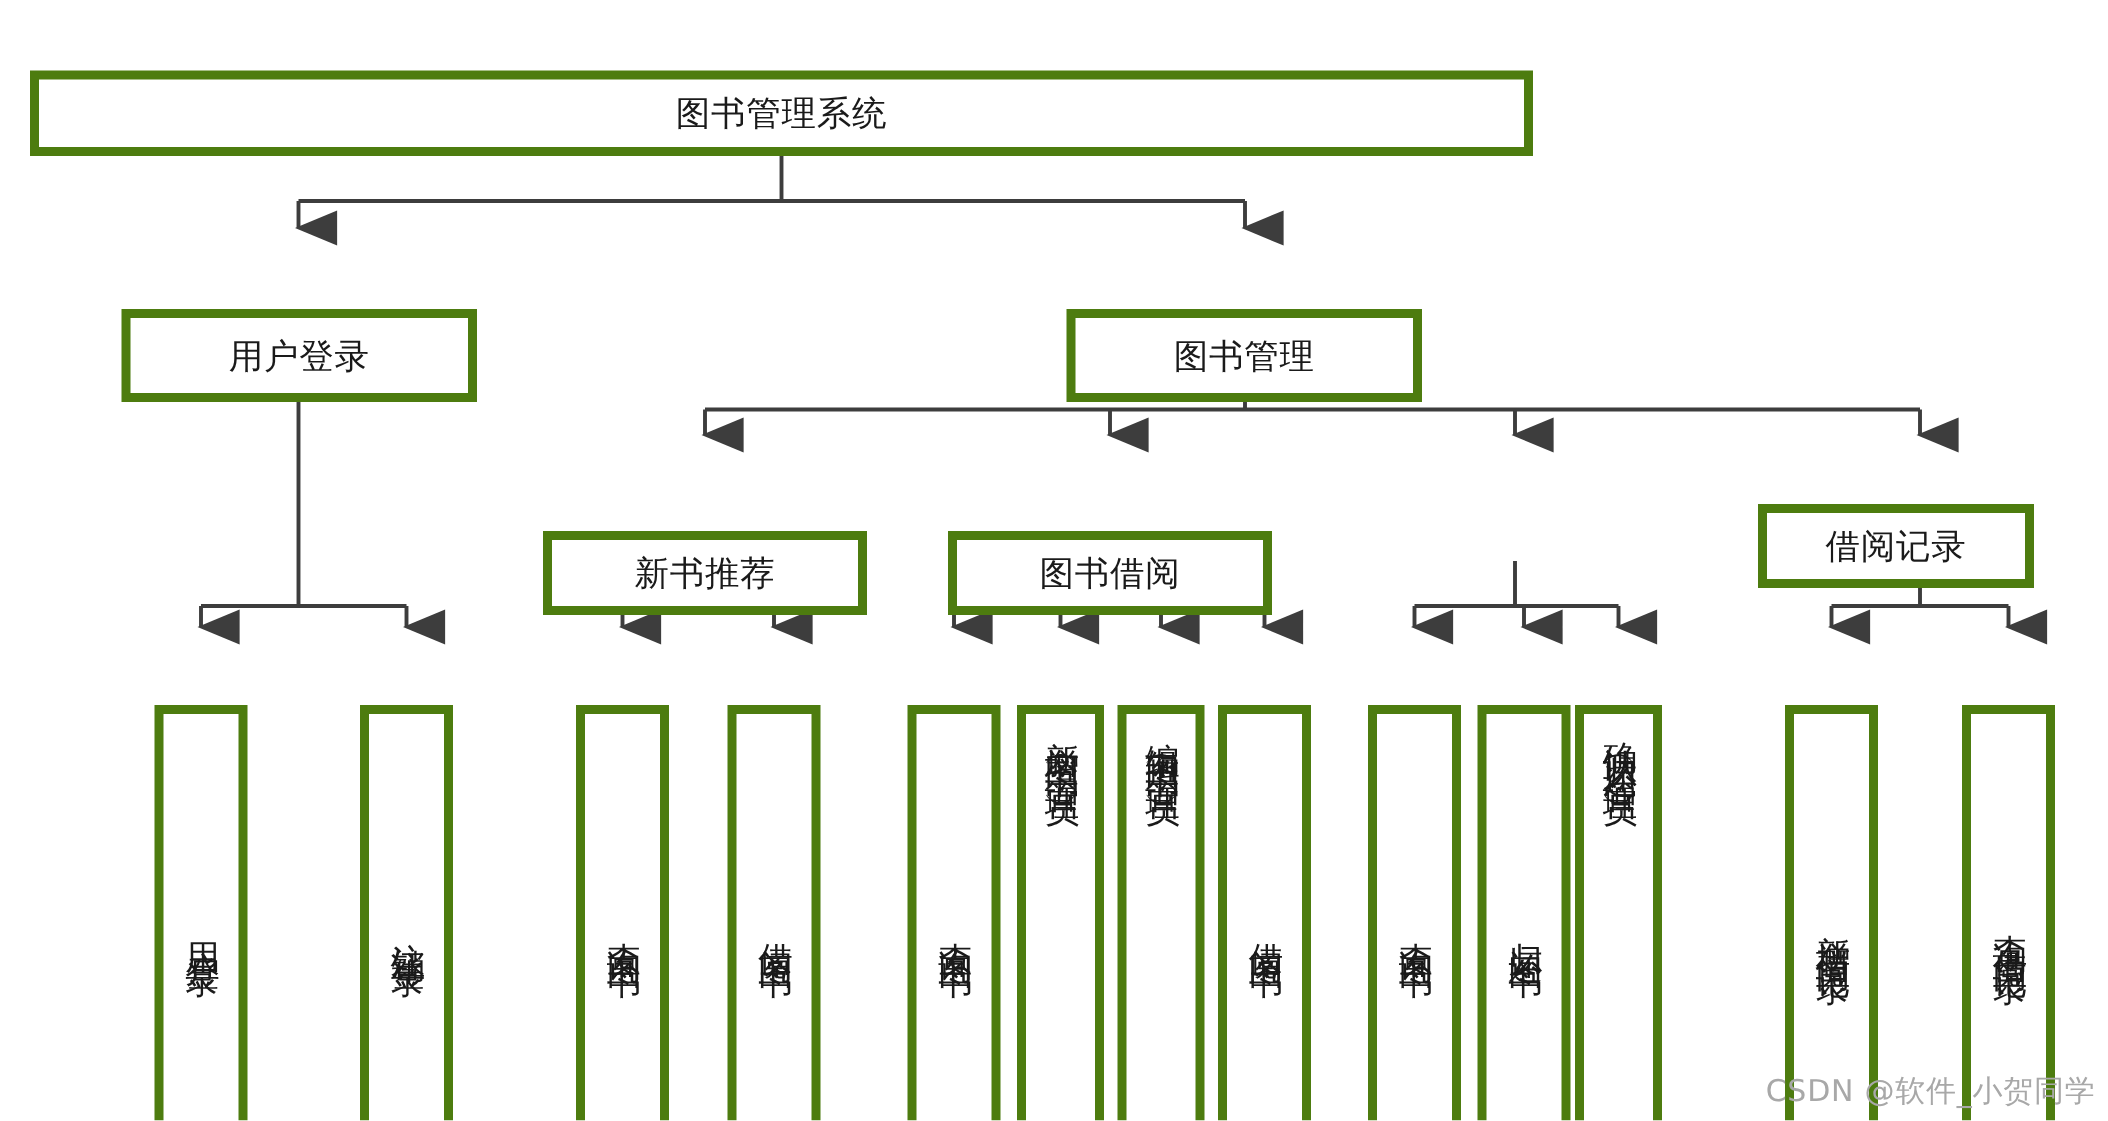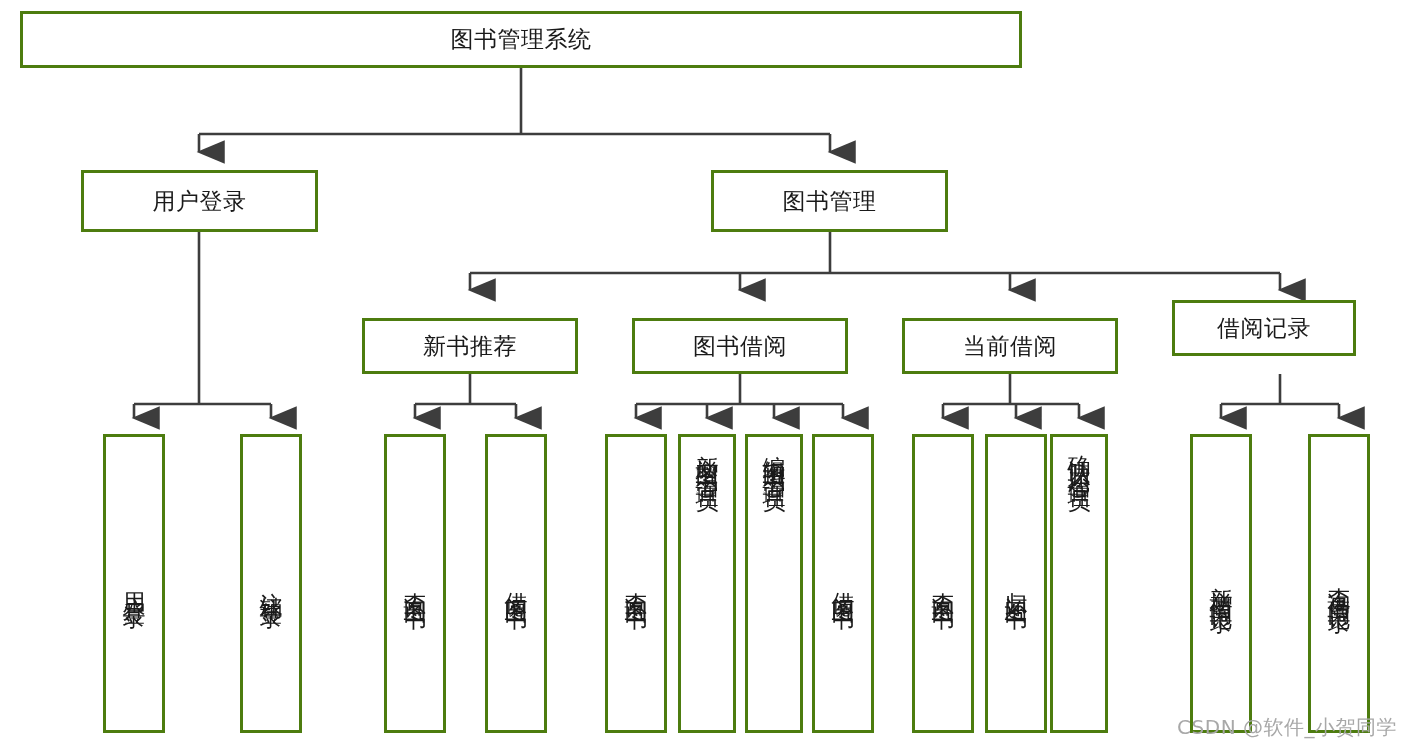--- a/index.html
+++ b/index.html
@@ -21,26 +21,27 @@
     position: absolute;
     left: 0;
     top: 0;
     width: 1405px;
     height: 747px;
     pointer-events: none;
   }
   .node {
     position: absolute;
     box-sizing: border-box;
-    border: 3px solid #4d7c0f;
+    border: 6px solid #4d7c0f;
     background: #ffffff;
     display: flex;
     align-items: center;
     justify-content: center;
     color: #1a1a1a;
+    margin-top: 36px;
   }
   .node.h {
     font-size: 23px;
     letter-spacing: 0.5px;
   }
   .node.v {
     font-size: 23px;
   }
   .node.v .vtext {
     writing-mode: vertical-rl;
@@ -125,23 +126,20 @@
   <div class="node h" style="left:711px; top:170px; width:237px; height:62px;">
     <span>图书管理</span>
   </div>
 
   <div class="node h" style="left:362px; top:318px; width:216px; height:56px;">
     <span>新书推荐</span>
   </div>
   <div class="node h" style="left:632px; top:318px; width:216px; height:56px;text-align:right;">
     <span>图书借阅</span>
   </div>
-  <div class="node h" style="left:902px; top:318px; width:216px; height:56px;">
-    <span>当前借阅</span>
-  </div>
   <div class="node h" style="left:1172px; top:300px; width:184px; height:56px;">
     <span>借阅记录</span>
   </div>
 
   <div class="node v" style="left:103px; top:434px; width:62px; height:299px;">
     <span class="vtext">用户登录</span>
   </div>
   <div class="node v" style="left:240px; top:434px; width:62px; height:299px;">
     <span class="vtext">注销登录</span>
   </div>

